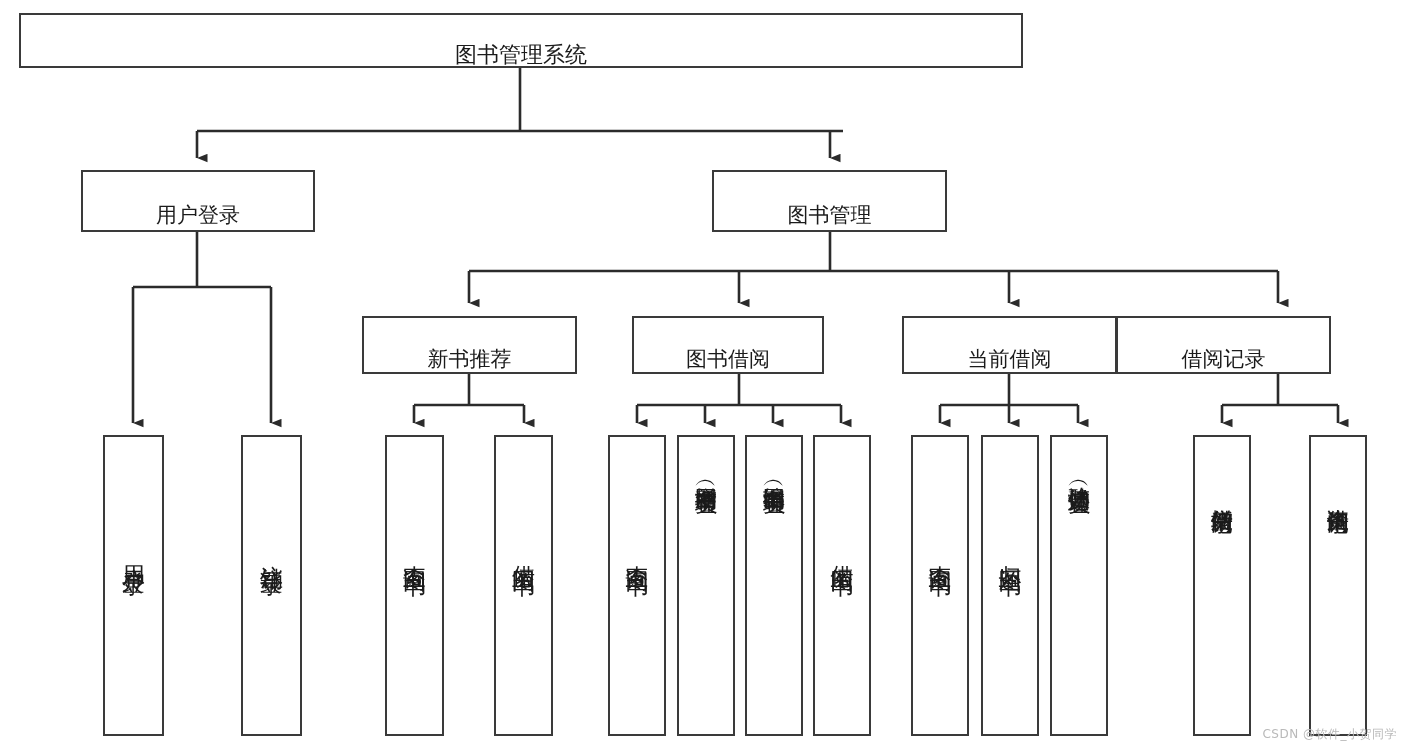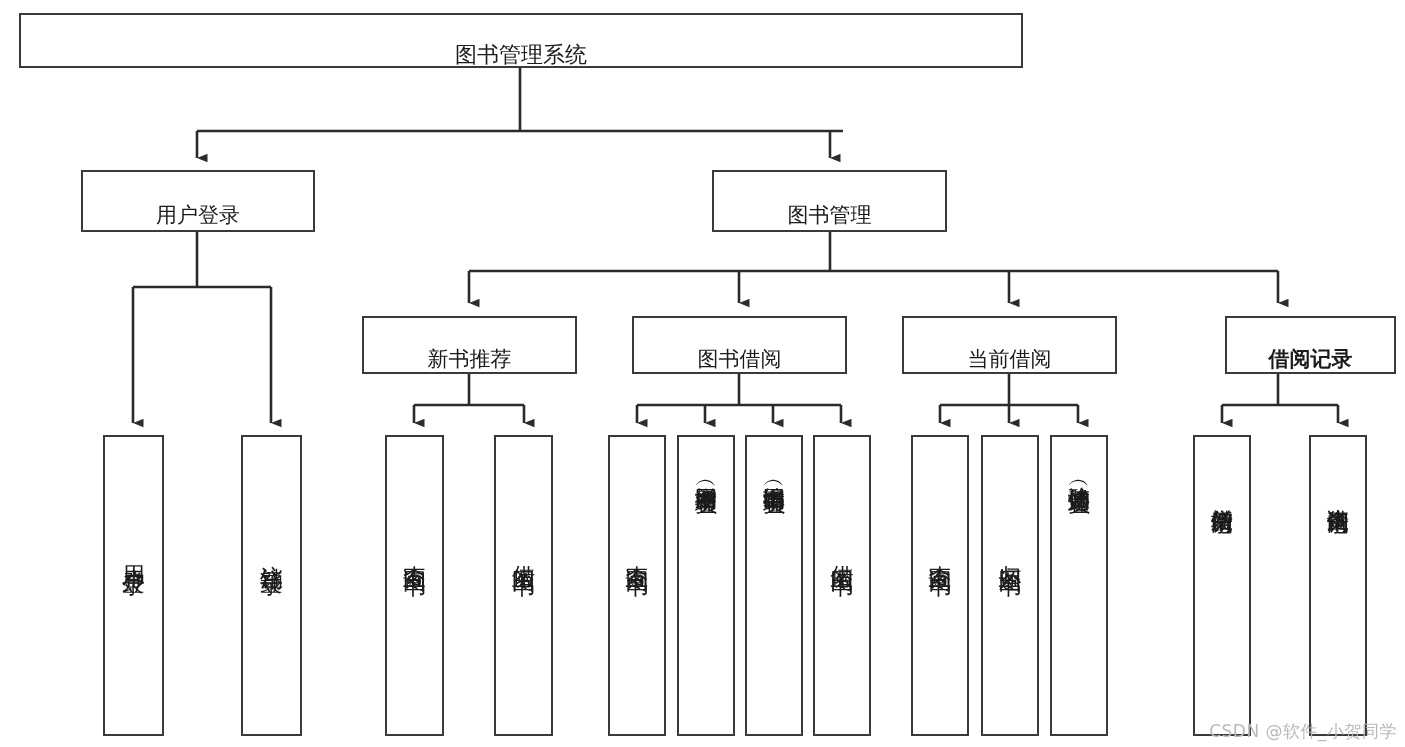--- a/index.html
+++ b/index.html
@@ -47,21 +47,21 @@
     letter-spacing:3px;
     line-height:1;
     white-space:nowrap;
   }
   .v-node.tall .lbl{font-size:22px;letter-spacing:1px;}
 
   .watermark{
     position:absolute;
     right:8px;
     bottom:4px;
-    font-size:17px;
+    font-size:12px;
     color:#b9b9b9;
     letter-spacing:0.5px;
     white-space:nowrap;
     pointer-events:none;
   }
 </style>
 </head>
 <body>
 
 <div id="canvas">
@@ -123,27 +123,27 @@
   <div class="node h-node" style="left:81px;top:170px;width:234px;height:62px;">
     <span class="lbl">用户登录</span>
   </div>
   <div class="node h-node" style="left:362px;top:316px;width:215px;height:58px;">
     <span class="lbl">新书推荐</span>
   </div>
 
   <div class="node h-node" style="left:712px;top:170px;width:235px;height:62px;">
     <span class="lbl">图书管理</span>
   </div>
-  <div class="node h-node" style="left:632px;top:316px;width:215px;height:58px;">
+  <div class="node h-node" style="left:632px;top:316px;width:192px;height:58px;">
     <span class="lbl">图书借阅</span>
   </div>
   <div class="node h-node" style="left:902px;top:316px;width:215px;height:58px;align-items:center;">
     <span class="lbl">当前借阅</span>
   </div>
-  <div class="node h-node" style="left:1225px;top:316px;width:171px;height:58px;font-weight:bold;">
+  <div class="node h-node" style="left:1116px;top:316px;width:215px;height:58px;">
     <span class="lbl">借阅记录</span>
   </div>
 
   <div class="node v-node" style="left:103px;top:435px;width:61px;height:301px;padding-top:82px;">
     <span class="lbl">用户登录</span>
   </div>
   <div class="node v-node" style="left:241px;top:435px;width:61px;height:301px;padding-top:82px;">
     <span class="lbl">注销登录</span>
   </div>
 

